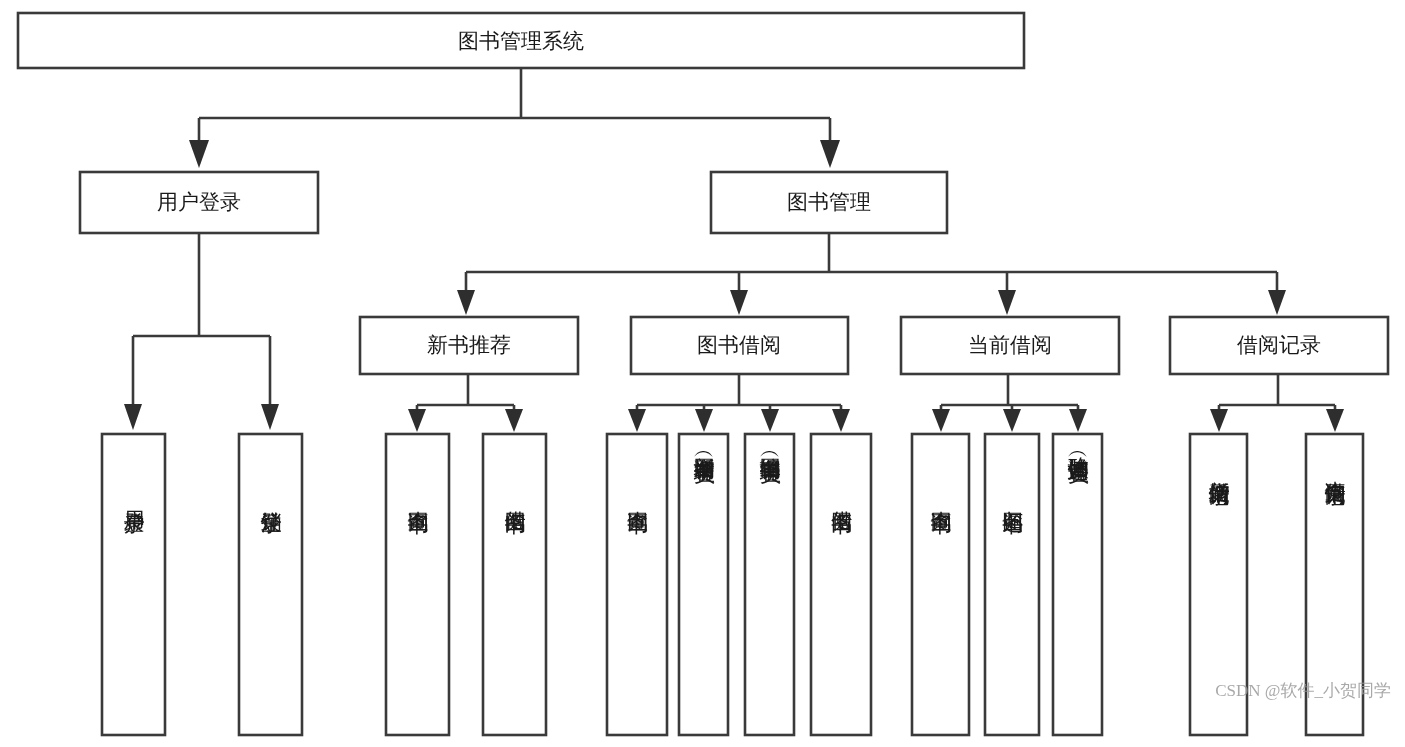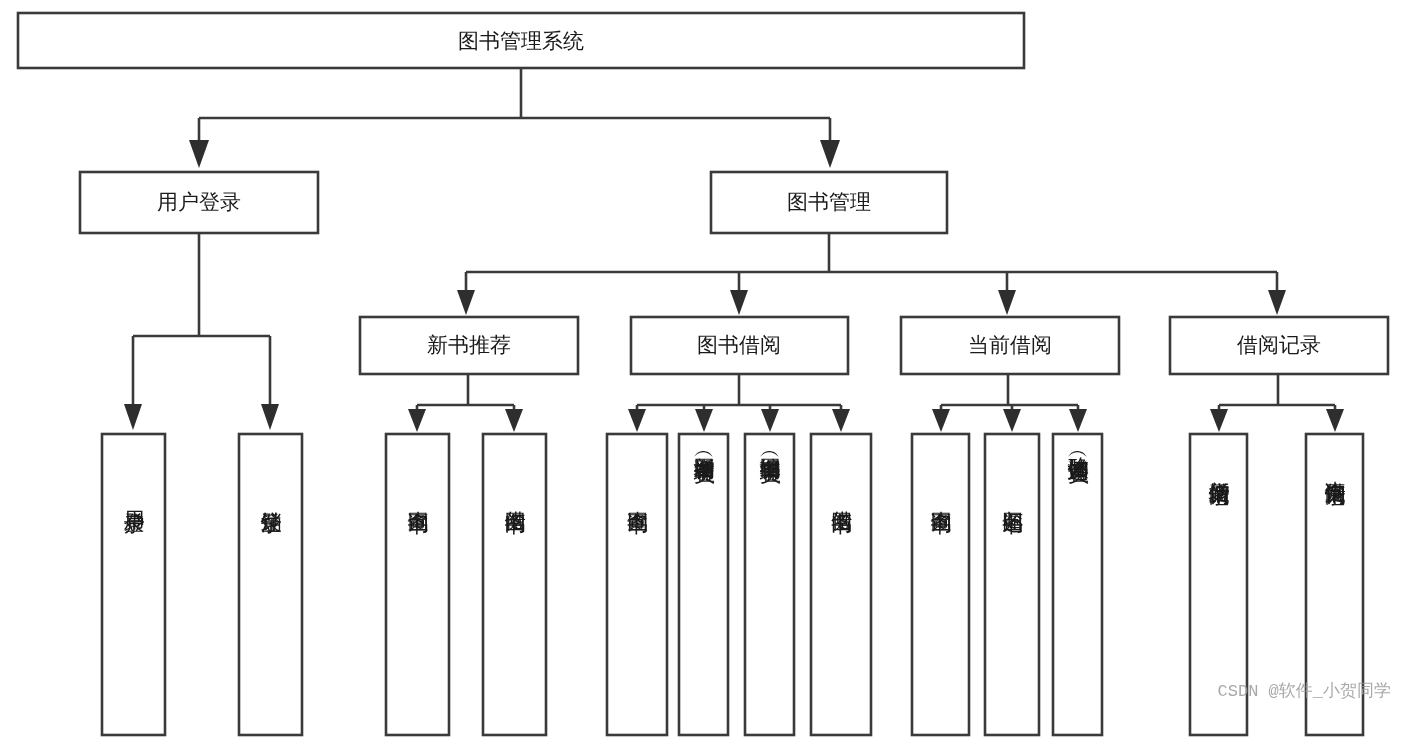--- a/index.html
+++ b/index.html
@@ -58,21 +58,21 @@
     align-items: center;
     justify-content: flex-start;
     box-sizing: border-box;
     pointer-events: none;
     white-space: nowrap;
   }
   #watermark {
     position: absolute;
     right: 14px;
     bottom: 6px;
-    font-family: Liberation Mono, monospace;
+    font-family: Liberation Serif, serif;
     font-size: 17px;
     color: #9a9a9a;
     opacity: 0.85;
     white-space: nowrap;
   }
 </style>
 </head>
 <body>
 
 <div id="diagram-root">

